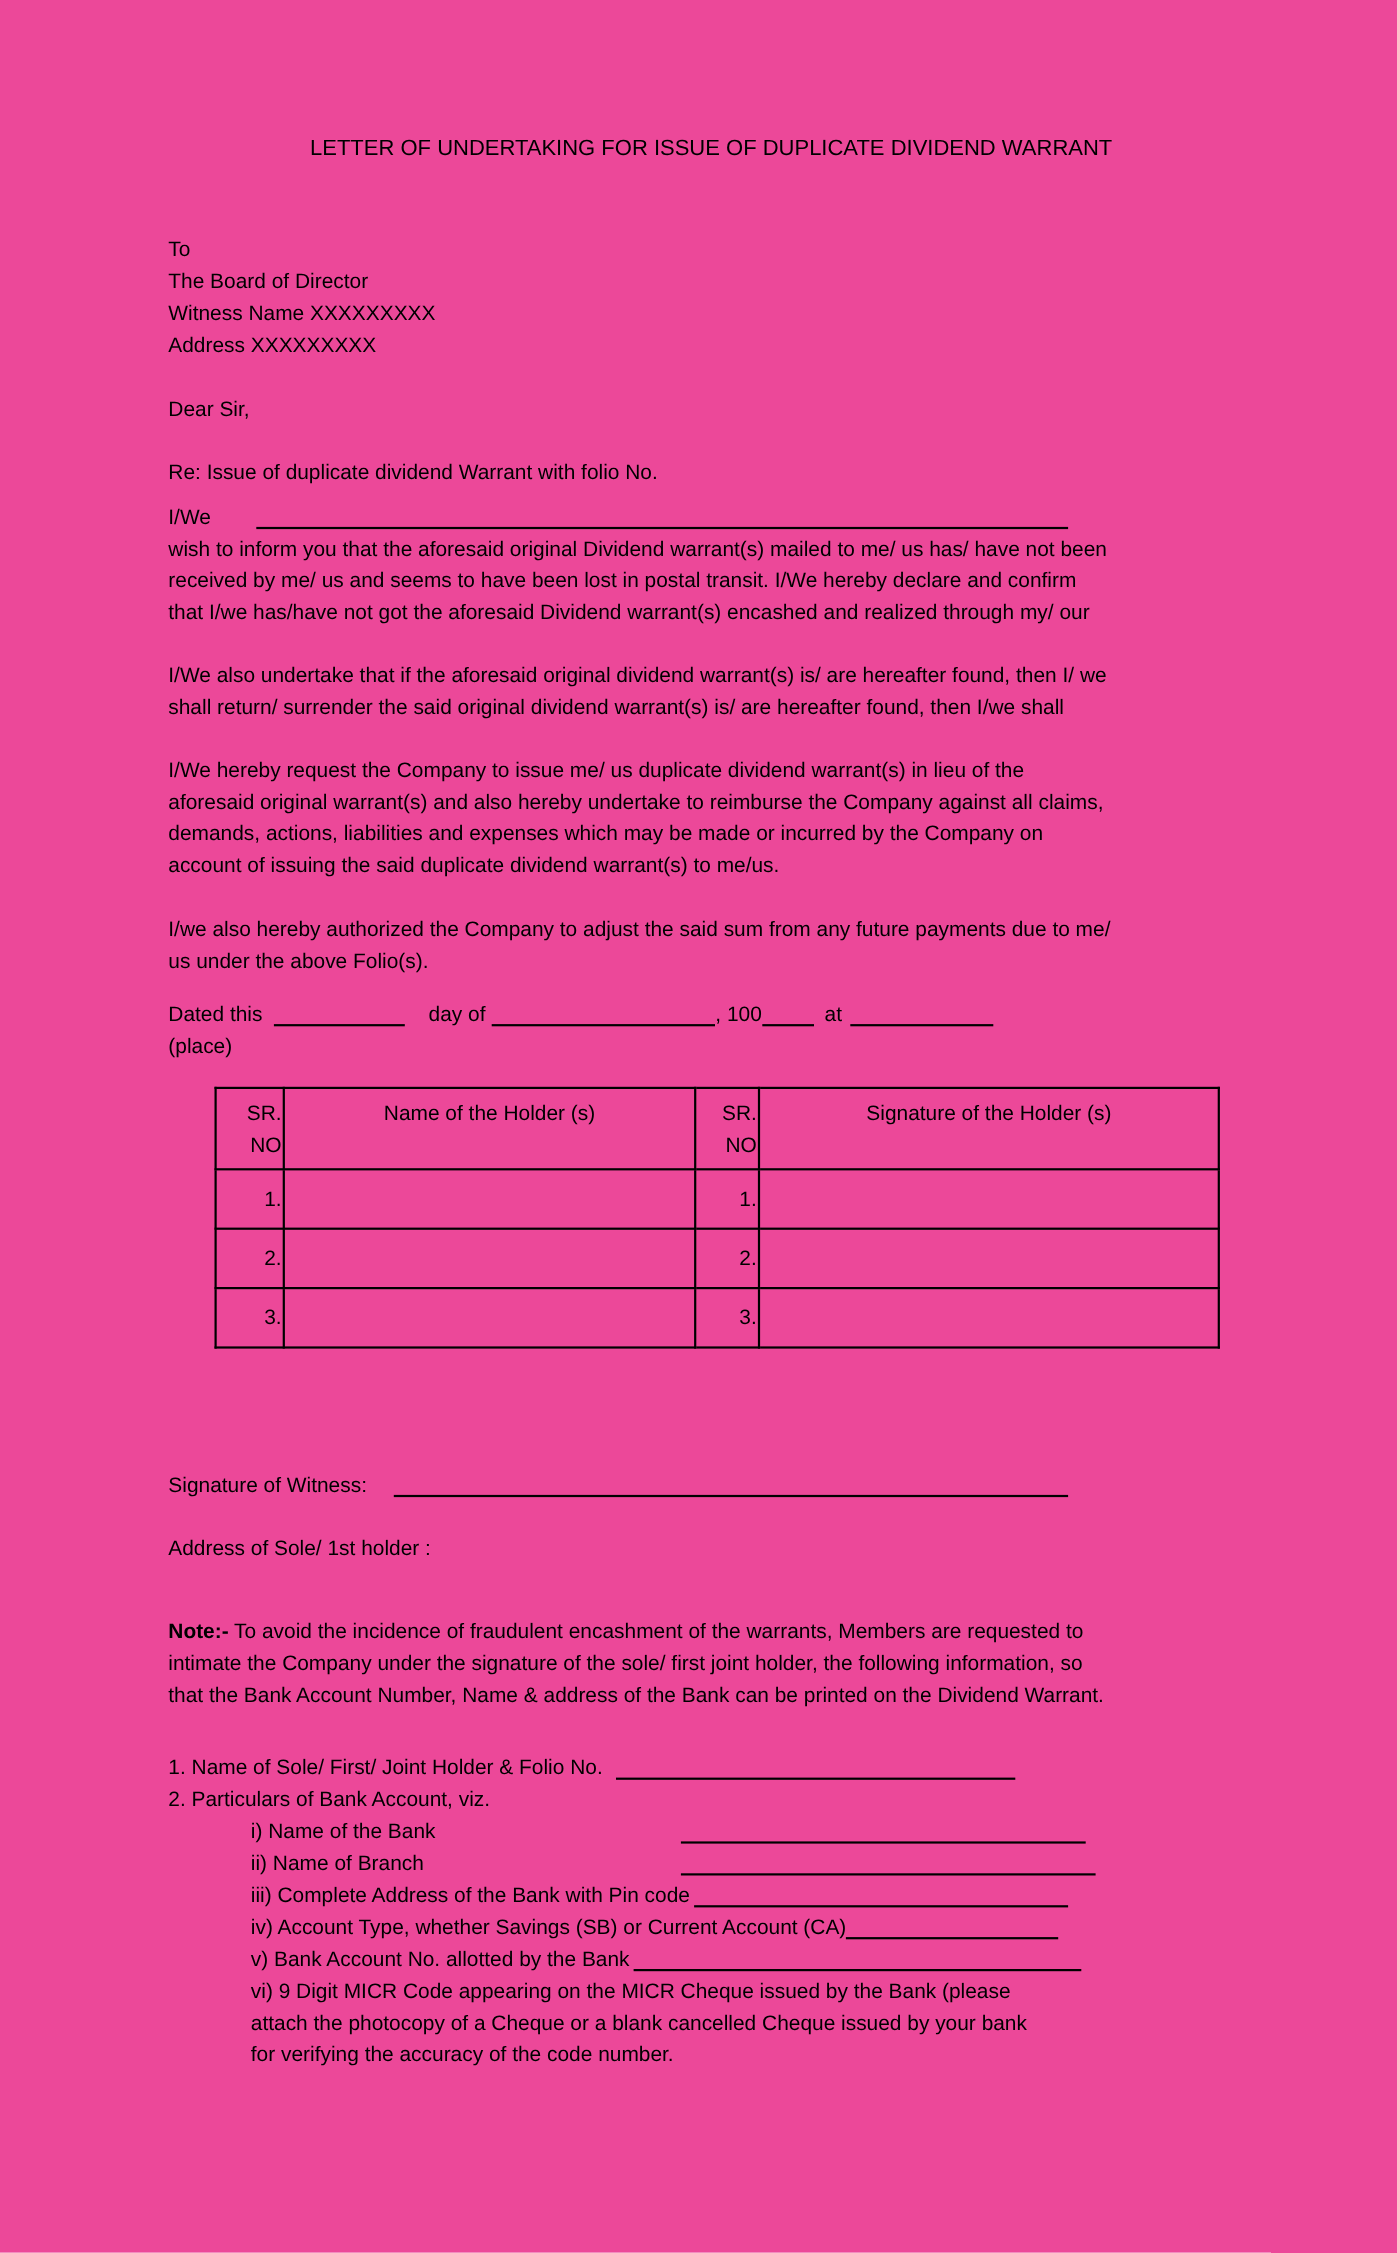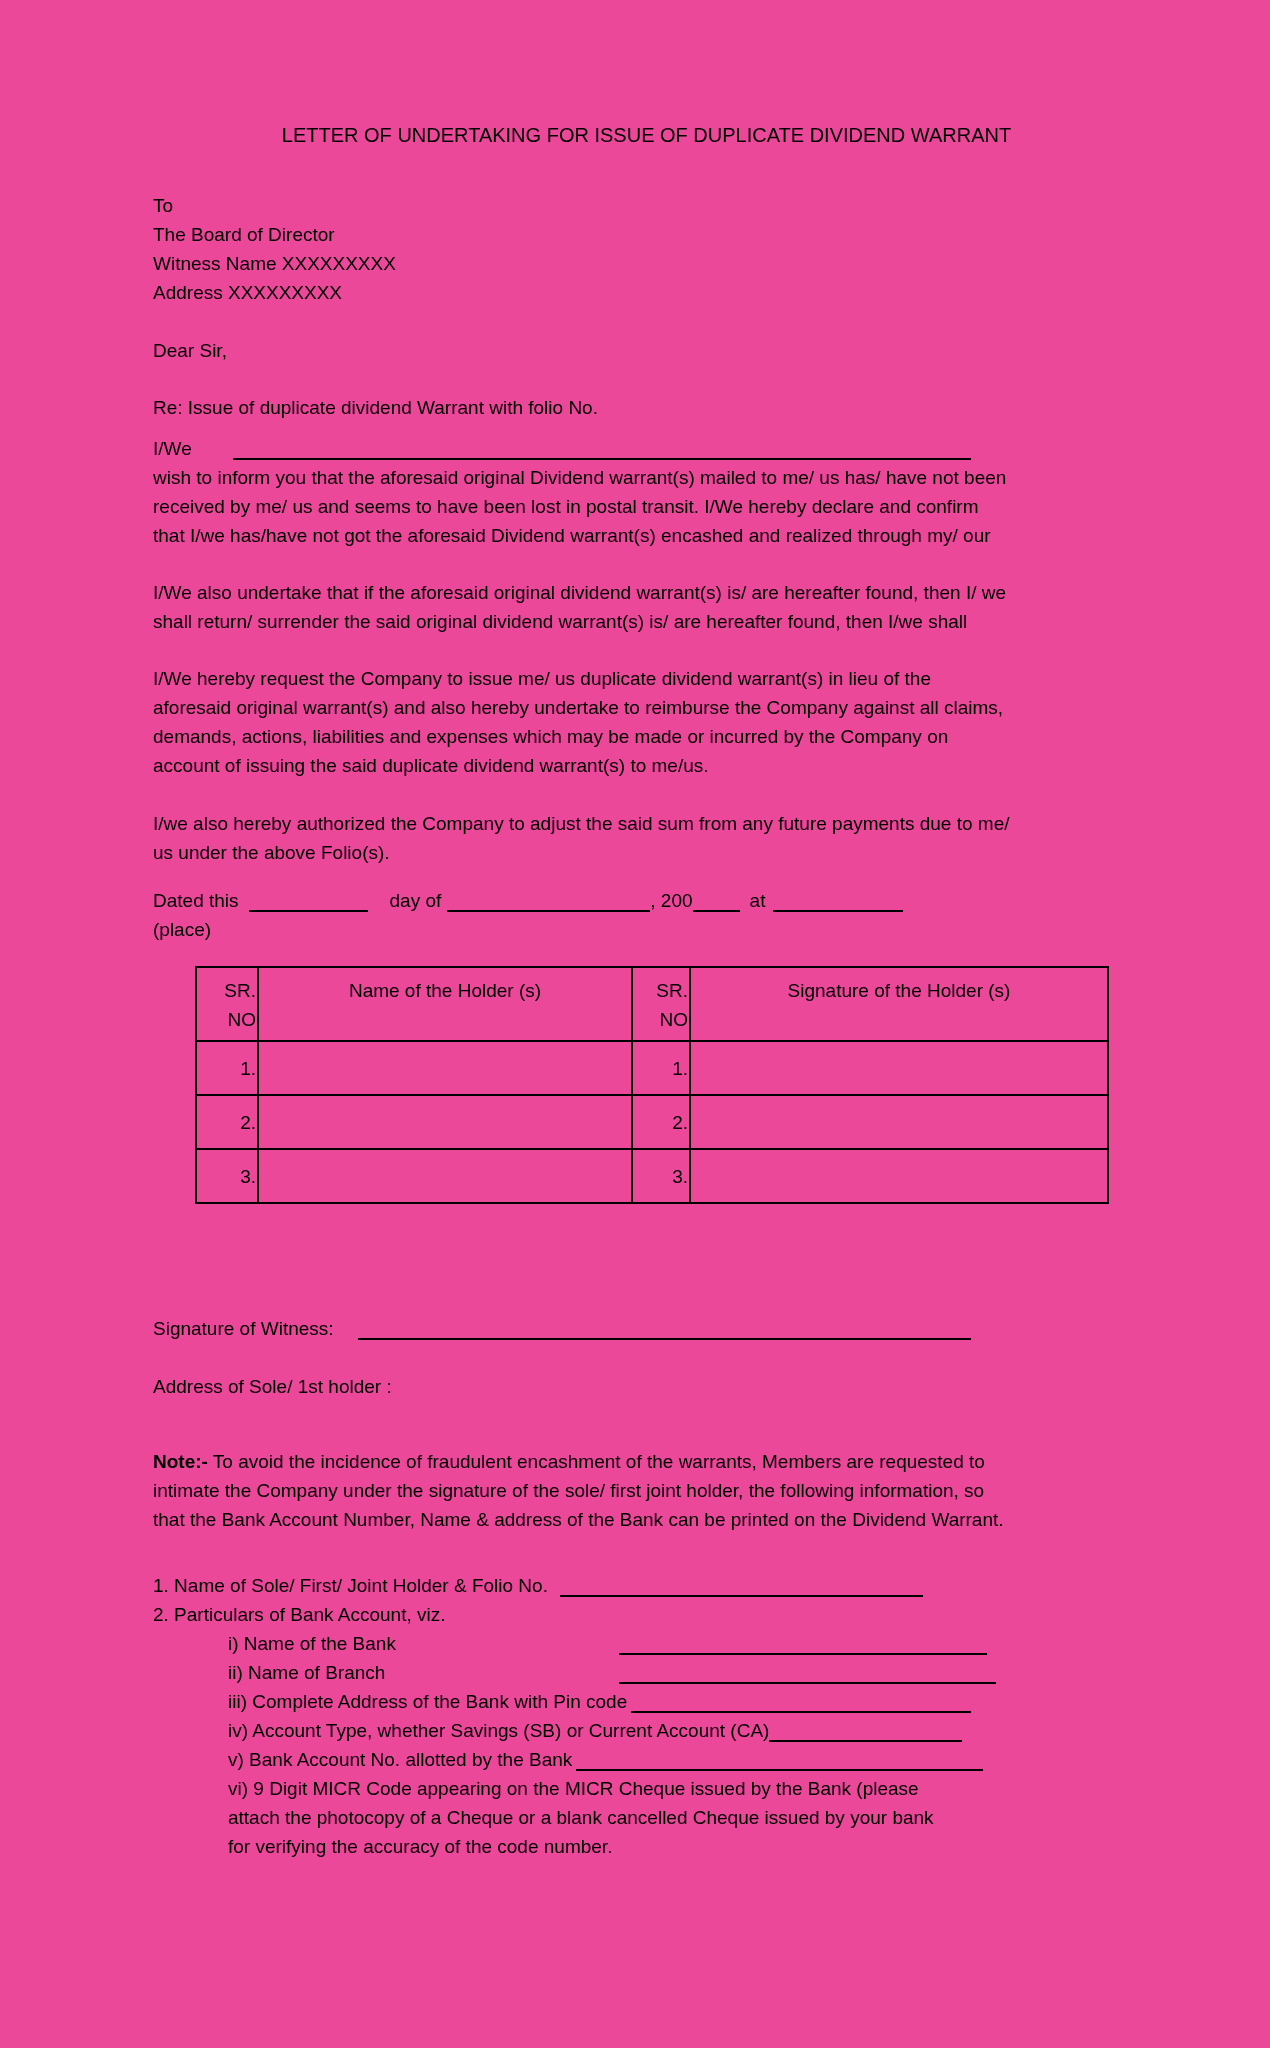--- a/index.html
+++ b/index.html
@@ -21,21 +21,21 @@
     top:0;
     width:957px;
   }
   .line{white-space:nowrap;}
   .title{
     margin-top:121px;
     text-align:center;
     font-size:20px;
     padding-left:30px;
   }
-  .recipient{margin-top:41px;}
+  .recipient{margin-top:63px;}
   .salutation{margin-top:29px;}
   .subject{margin-top:28px;}
   .opener{margin-top:12px;}
   .para2{margin-top:28px;}
   .para3{margin-top:28px;}
   .para4{margin-top:29px;}
   .dated{margin-top:19px;}
 
   .blank{
     display:inline-block;
@@ -134,21 +134,21 @@
       <div class="line">demands, actions, liabilities and expenses which may be made or incurred by the Company on</div>
       <div class="line">account of issuing the said duplicate dividend warrant(s) to me/us.</div>
     </div>
 
     <div class="para para4">
       <div class="line">I/we also hereby authorized the Company to adjust the said sum from any future payments due to me/</div>
       <div class="line">us under the above Folio(s).</div>
     </div>
 
     <div class="line dated">
-      <span>Dated this</span><span class="blank b-day"></span><span class="dayof">day of</span><span class="blank b-month"></span><span>, 200</span><span class="blank b-year"></span><span class="at">at</span><span class="blank b-place"></span>
+      <span>Dated this</span><span class="blank b-day"></span><span class="dayof">day of</span><span class="blank b-month"></span><span>, 100</span><span class="blank b-year"></span><span class="at">at</span><span class="blank b-place"></span>
     </div>
     <div class="line">(place)</div>
 
     <table class="holders-table">
       <colgroup>
         <col style="width:62px">
           <col style="width:374px">
           <col style="width:58px">
           <col>
       </colgroup>

